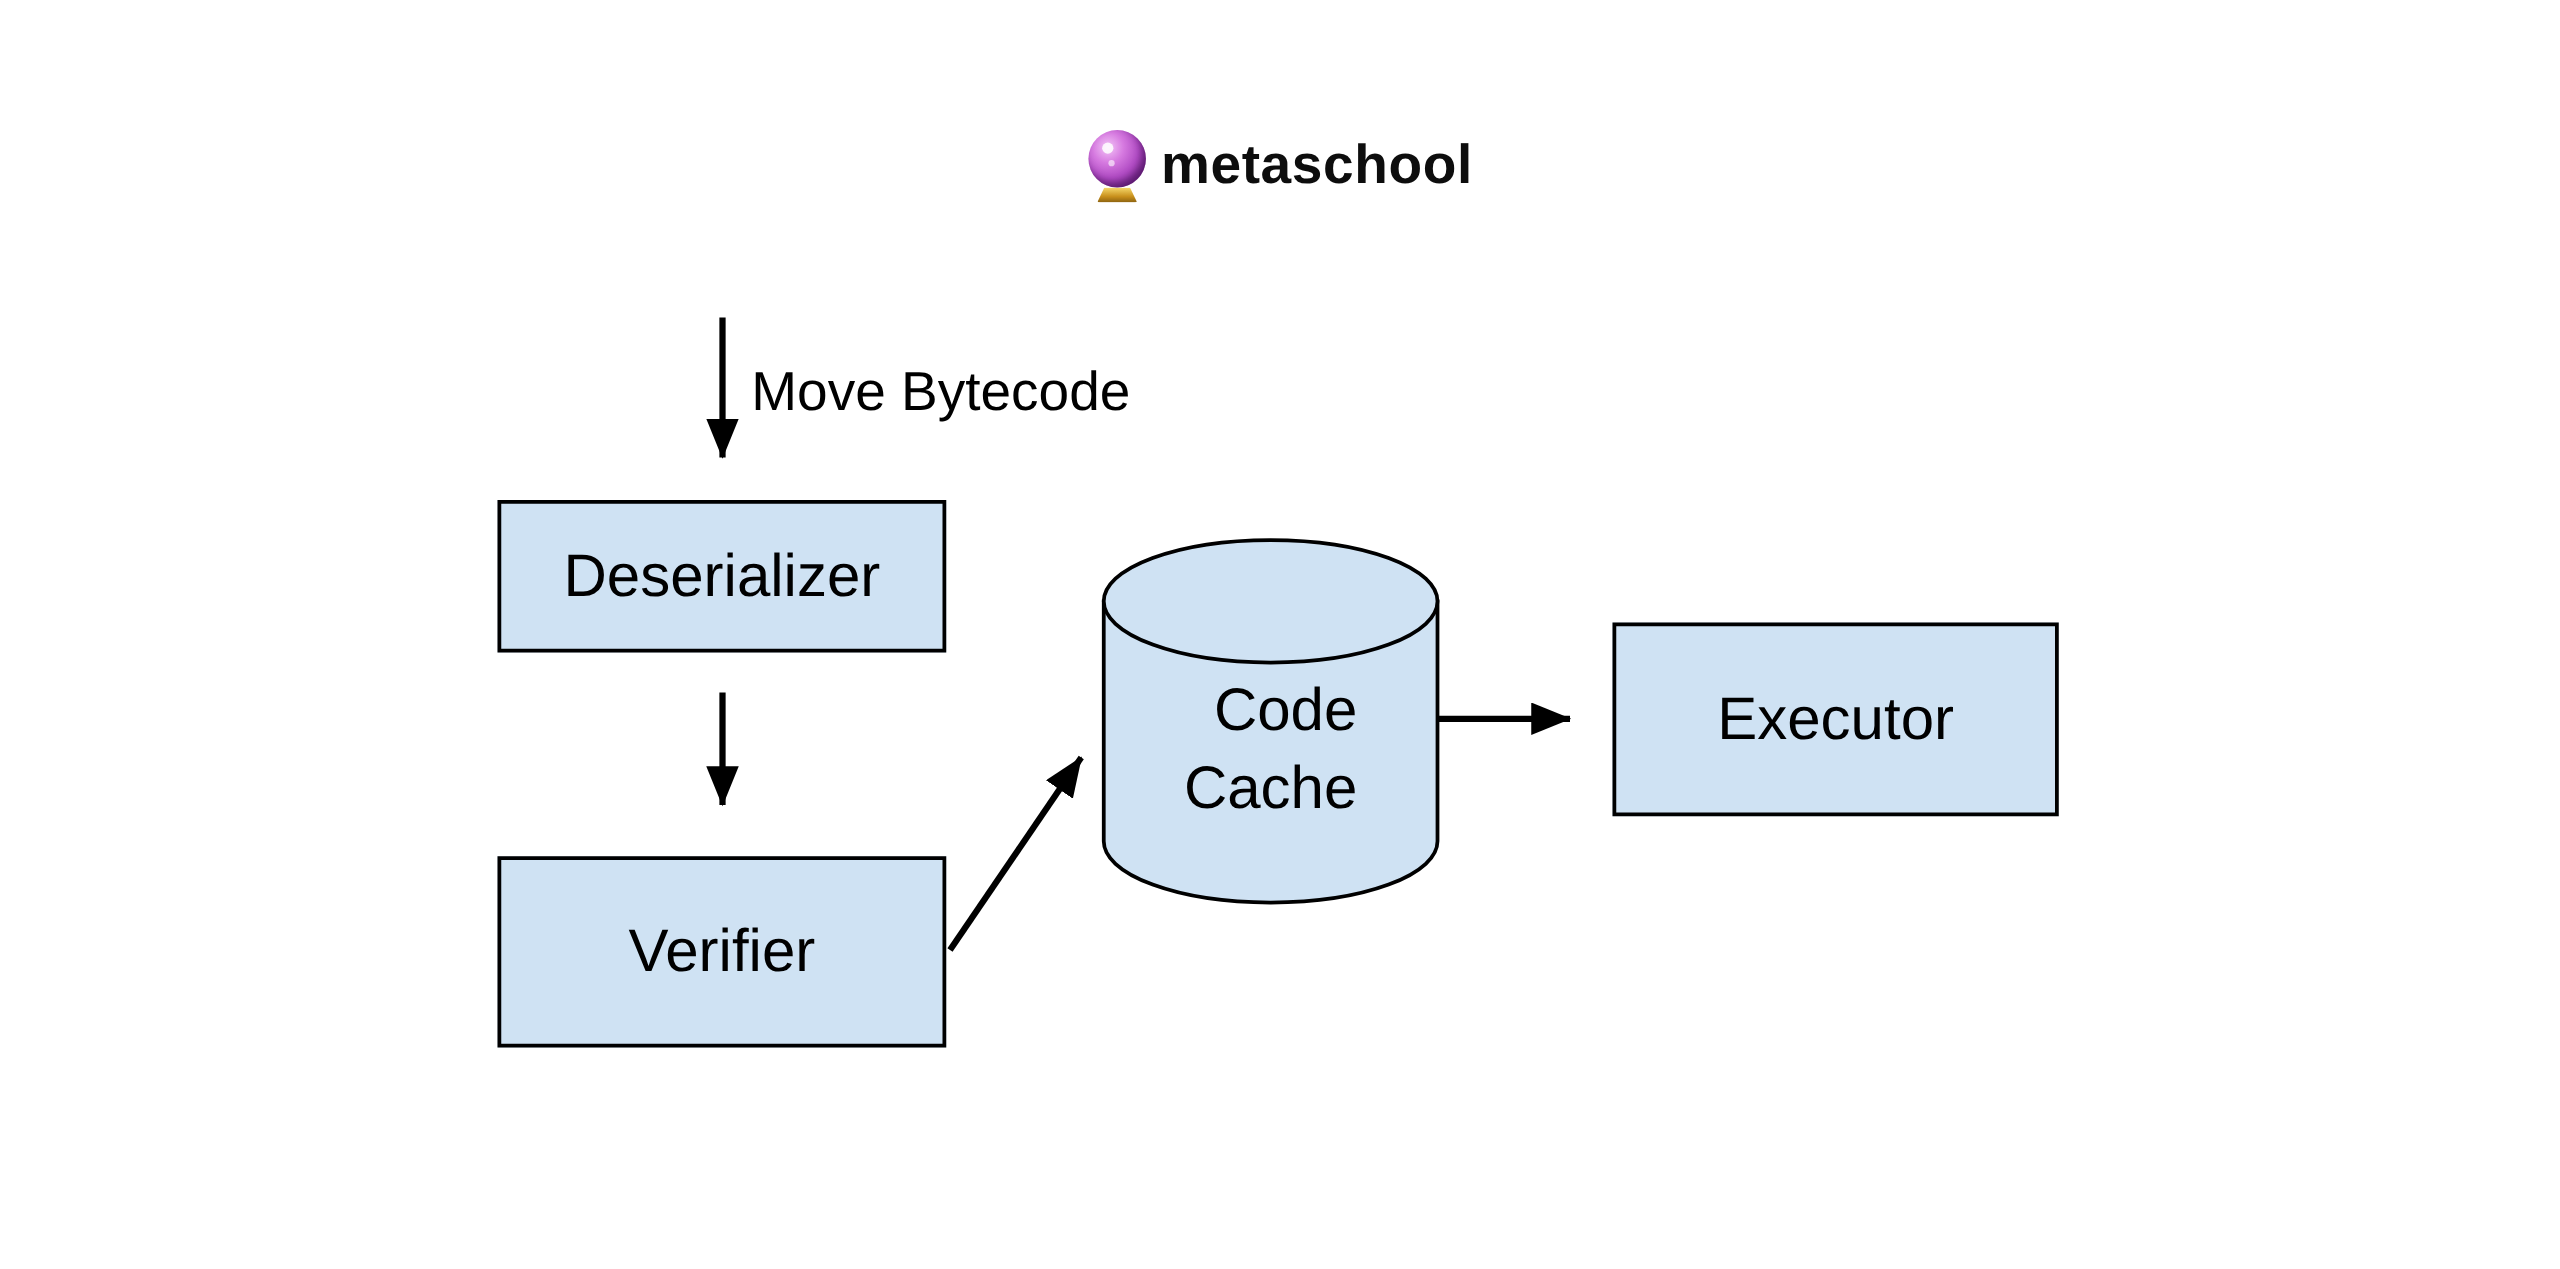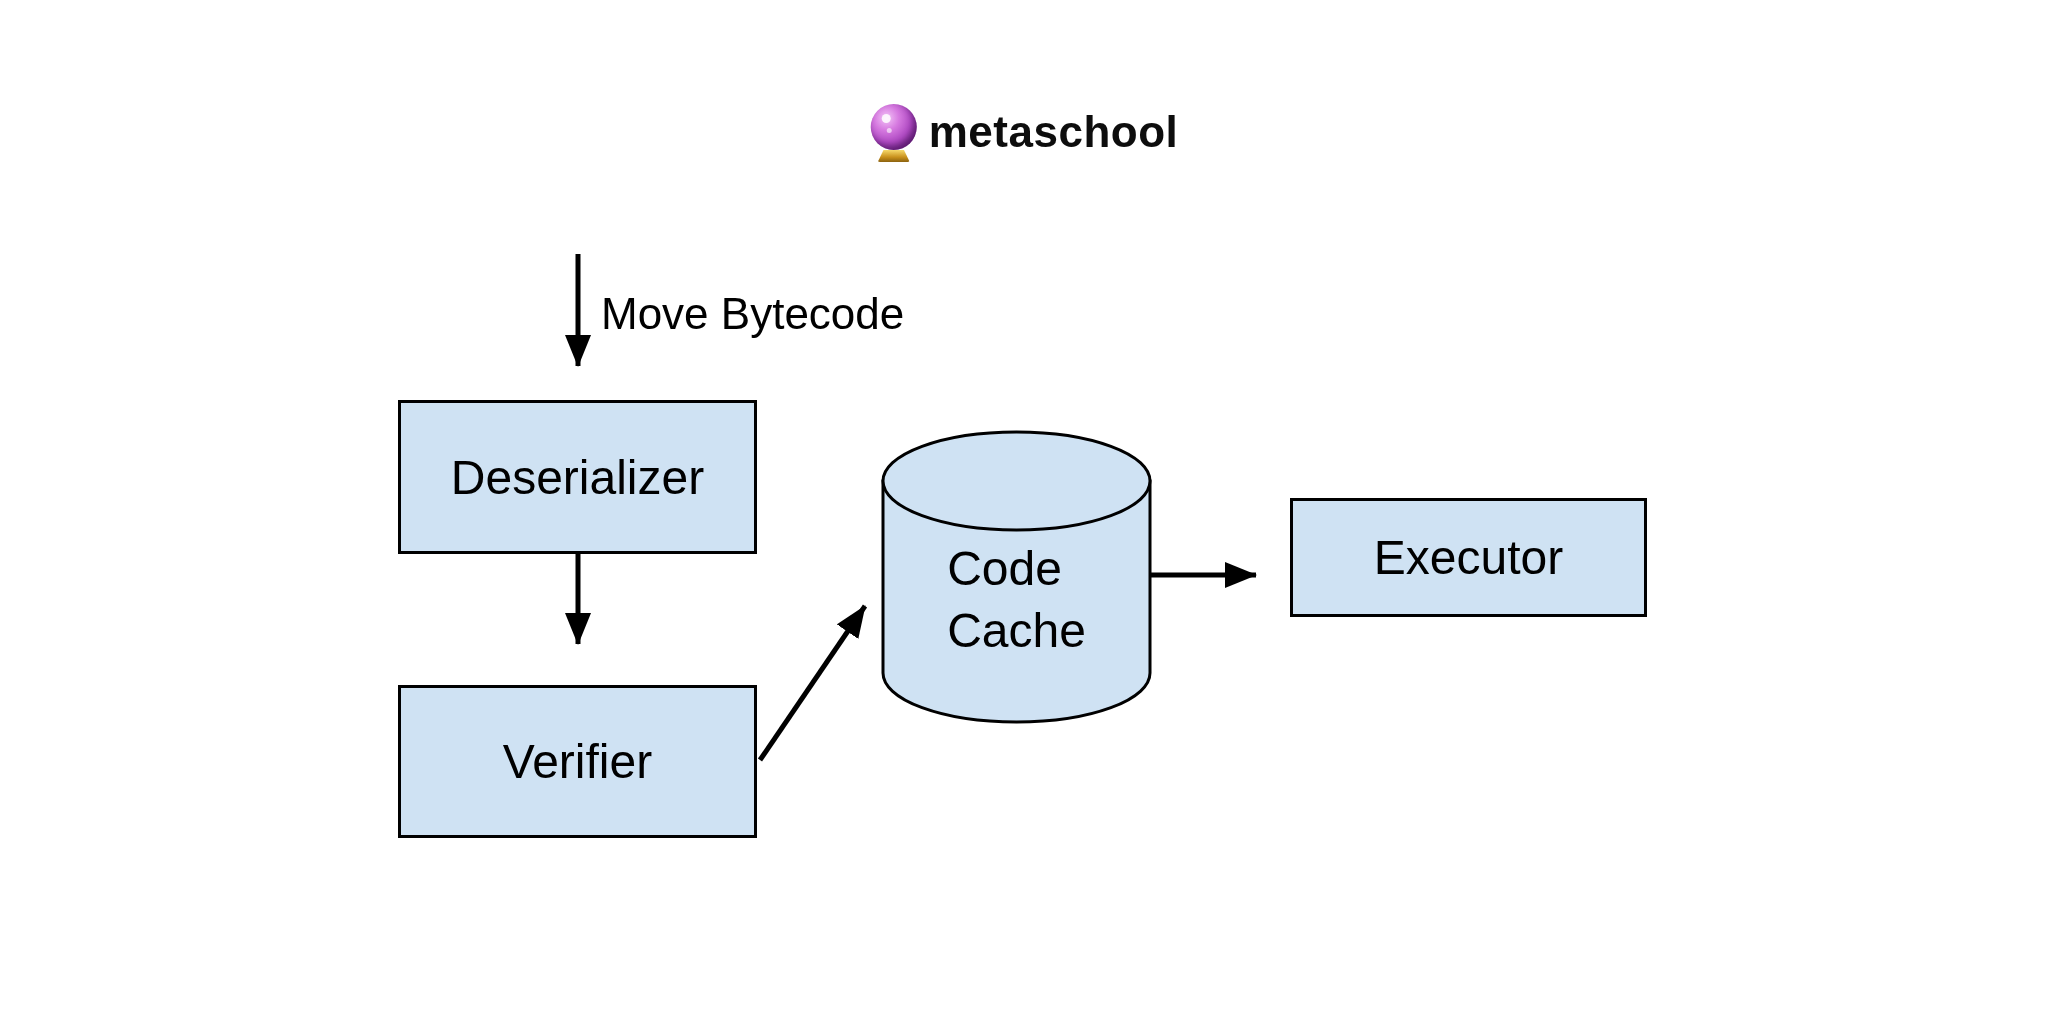--- a/index.html
+++ b/index.html
@@ -85,34 +85,34 @@
     background: #cfe2f3;
     border: 3px solid #000000;
     box-sizing: border-box;
     display: flex;
     align-items: center;
     justify-content: center;
     font-size: 48px;
     color: #000000;
     text-align: center;
   }
-  #node-deserializer { left: 398px; top: 400px; width: 359px; height: 154px; }
+  #node-deserializer { left: 398px; top: 400px; width: 359px; height: 122px; }
   #node-verifier     { left: 398px; top: 685px; width: 359px; height: 153px; text-align: center; }
-  #node-executor     { left: 1290px; top: 498px; width: 357px; height: 119px; }
+  #node-executor     { left: 1290px; top: 498px; width: 357px; height: 155px; }
 
   .cylinder-label {
     position: absolute;
     left: 883px;
     top: 495px;
     width: 267px;
     height: 210px;
     display: flex;
     align-items: center;
     justify-content: center;
-    text-align: left;
+    text-align: right;
     font-size: 48px;
     line-height: 1.3;
     white-space: pre-line;
     color: #000000;
   }
 
   .edge-label {
     position: absolute;
     left: 601px;
     top: 289px;

